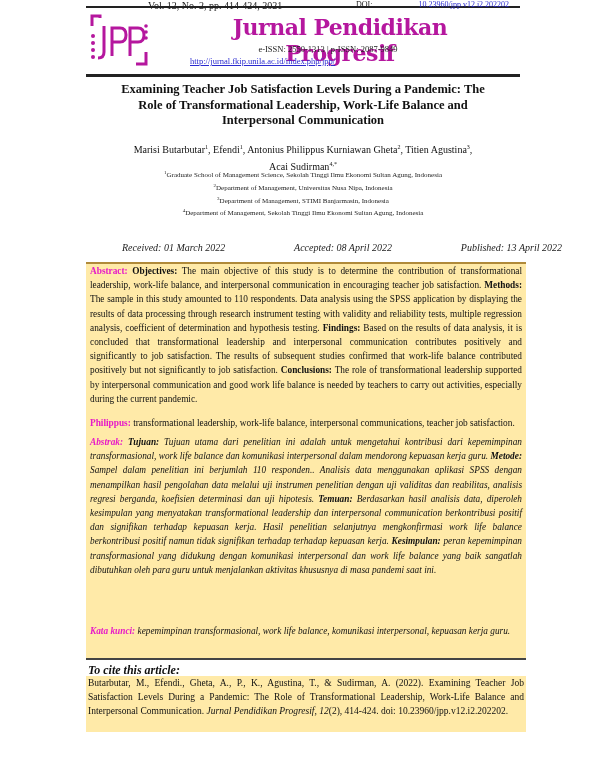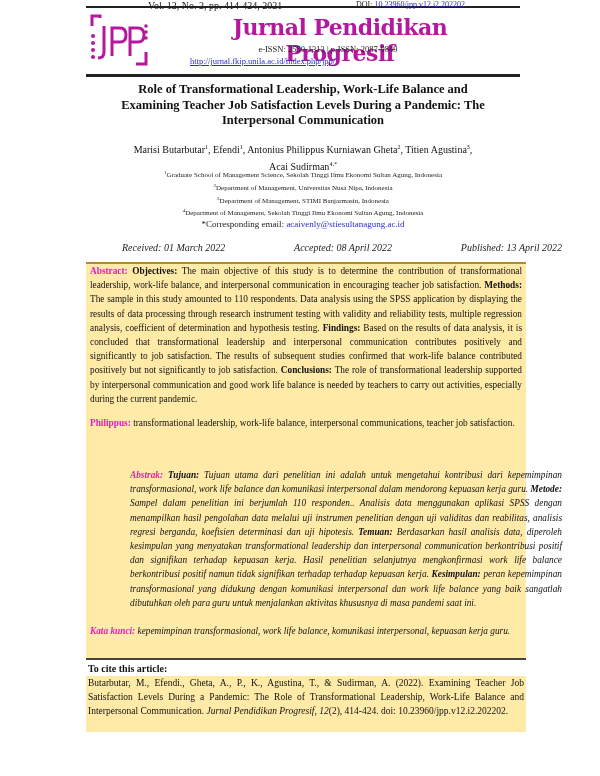--- a/index.html
+++ b/index.html
@@ -1,44 +1,44 @@
 <!DOCTYPE html>
 <html><head>
 <meta charset="utf-8">
 <style>
   html, body { margin:0; padding:0; background:#ffffff; }
   body { width:600px; height:776px; position:relative; overflow:hidden; font-family:"Liberation Serif", serif; color:#111; }
   .page { position:absolute; left:0; top:0; width:600px; height:776px; }
   .topline { position:absolute; left:86px; top:6px; width:434px; height:2px; background:#222; }
   .vol { position:absolute; left:148px; top:0px; font-size:10px; color:#222; }
   .doi { position:absolute; left:356px; top:0px; font-size:8px; color:#222; }
-  .doi a { color:#2a2ad0; text-decoration:none; }
+  .doi a { color:#2a2ad0; text-decoration:none;margin-left:44px; }
   .logo { position:absolute; left:88px; top:12px; width:62px; height:56px; }
   .jtitle { position:absolute; left:190px; top:14px; width:300px; text-align:center; font-size:22px; font-weight:bold; color:#b5179e; font-family:"DejaVu Serif", serif; letter-spacing:-0.5px; }
   .issn { position:absolute; left:178px; top:44px; width:300px; text-align:center; font-size:8.5px; color:#222; }
   .url { position:absolute; left:190px; top:56px; width:300px; text-align:left; font-size:8.5px; color:#2a2ad0; text-decoration:underline; }
   .headline { position:absolute; left:86px; top:74px; width:434px; height:3px; background:#222; }
   .title { position:absolute; left:86px; top:82px; width:434px; text-align:center; font-size:12.5px; font-weight:bold; line-height:15.5px; color:#111; }
   .authors { position:absolute; left:86px; top:140px; width:434px; text-align:center; font-size:10px; line-height:14px; }
   .authors sup { font-size:6px; }
   .affils { position:absolute; left:86px; top:168px; width:434px; text-align:center; font-size:7px; line-height:9.5px; color:#222; }
   .affils sup { font-size:5px; }
   .email { position:absolute; left:86px; top:219px; width:434px; text-align:center; font-size:9px; color:#222; }
   .email span.addr { color:#2a2ad0; }
   .dates { position:absolute; left:86px; top:242px; width:440px; font-size:10px; font-style:italic; color:#222; display:flex; justify-content:space-between;margin-left:36px; }
   .abs-box { position:absolute; left:86px; top:262px; width:440px; height:398px; background:#ffeaa8; border-top:2px solid #b08a3a; border-bottom:2px solid #444; box-sizing:border-box; }
   .para { position:absolute; left:90px; width:432px; font-size:9.3px; line-height:14.2px; text-align:justify; color:#111; }
   .magenta { color:#e61ac8; font-weight:bold; }
   .it { font-style:italic; }
   .b { font-weight:bold; }
   .p-abs { top:264px; }
   .p-kw { top:416px; }
-  .p-abstrak { top:468px; font-style:italic;margin-left:40px; }
+  .p-abstrak { top:435px; font-style:italic; }
   .p-kk { top:624px; font-style:italic; }
-  .cite-head { position:absolute; left:88px; top:663px; font-size:10px; font-weight:bold; }
+  .cite-head { position:absolute; left:88px; top:663px; font-size:12px; font-weight:bold; font-style:italic; }
   .cite-box { position:absolute; left:86px; top:676px; width:440px; height:56px; background:#ffeaa8; }
   .cite-text { position:absolute; left:88px; top:677px; width:436px; font-size:9.5px; line-height:13.8px; text-align:justify; }
 </style>
 </head>
 <body>
 
 <div class="page">
 
   <div class="topline"></div>
   <div class="vol">Vol. 12, No. 2, pp. 414-424, 2021</div>
@@ -62,43 +62,40 @@
       <circle cx="58" cy="26" r="1.8"></circle>
     </g>
   </svg>
 
   <div class="jtitle">Jurnal Pendidikan Progresif</div>
   <div class="issn">e-ISSN: 2550-1313 | p-ISSN: 2087-9849</div>
   <div class="url">http://jurnal.fkip.unila.ac.id/index.php/jpp/</div>
   <div class="headline"></div>
 
   <div class="title">
+    <div>Examining Teacher Job Satisfaction Levels During a Pandemic: The</div>
     <div>Role of Transformational Leadership, Work-Life Balance and</div>
-    <div>Examining Teacher Job Satisfaction Levels During a Pandemic: The</div>
     <div>Interpersonal Communication</div>
   </div>
 
   <div class="authors">
     <span>Marisi Butarbutar</span><sup>1</sup>,
     <span>Efendi</span><sup>1</sup>,
     <span>Antonius Philippus Kurniawan Gheta</span><sup>2</sup>,
     <span>Titien Agustina</span><sup>3</sup>,<br>
     <span>Acai Sudirman</span><sup>4,*</sup>
   </div>
 
   <div class="affils">
     <div><sup>1</sup><span>Graduate School of Management Science, Sekolah Tinggi Ilmu Ekonomi Sultan Agung, Indonesia</span></div>
     <div><sup>2</sup><span>Department of Management, Universitas Nusa Nipa, Indonesia</span></div>
     <div><sup>3</sup><span>Department of Management, STIMI Banjarmasin, Indonesia</span></div>
     <div><sup>4</sup><span>Department of Management, Sekolah Tinggi Ilmu Ekonomi Sultan Agung, Indonesia</span></div>
   </div>
 
-  <div class="email">
-    <span>*Corresponding email: </span><span class="addr">acaivenly@stiesultanagung.ac.id</span>
-  </div>
 
   <div class="dates">
     <span>Received: 01 March 2022</span>
     <span>Accepted: 08 April 2022</span>
     <span>Published: 13 April 2022</span>
   </div>
 
   <div class="abs-box"></div>
 
   <div class="para p-abs">

